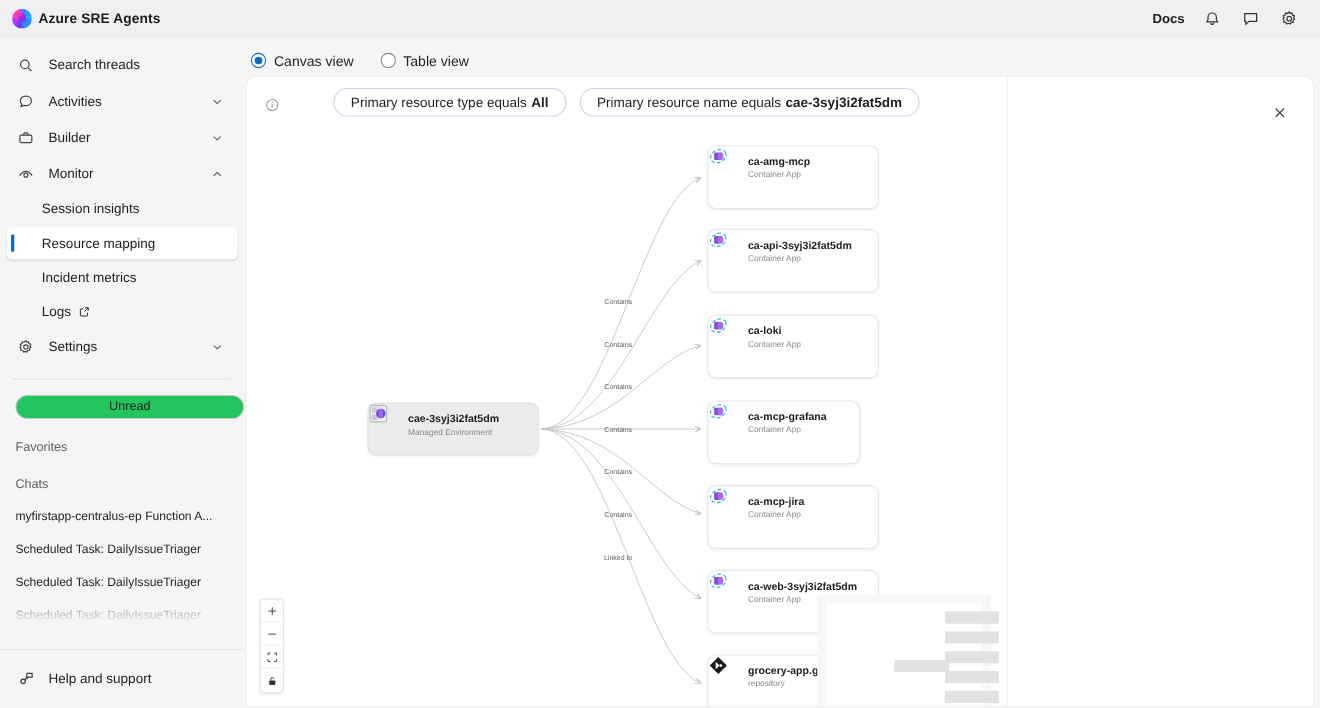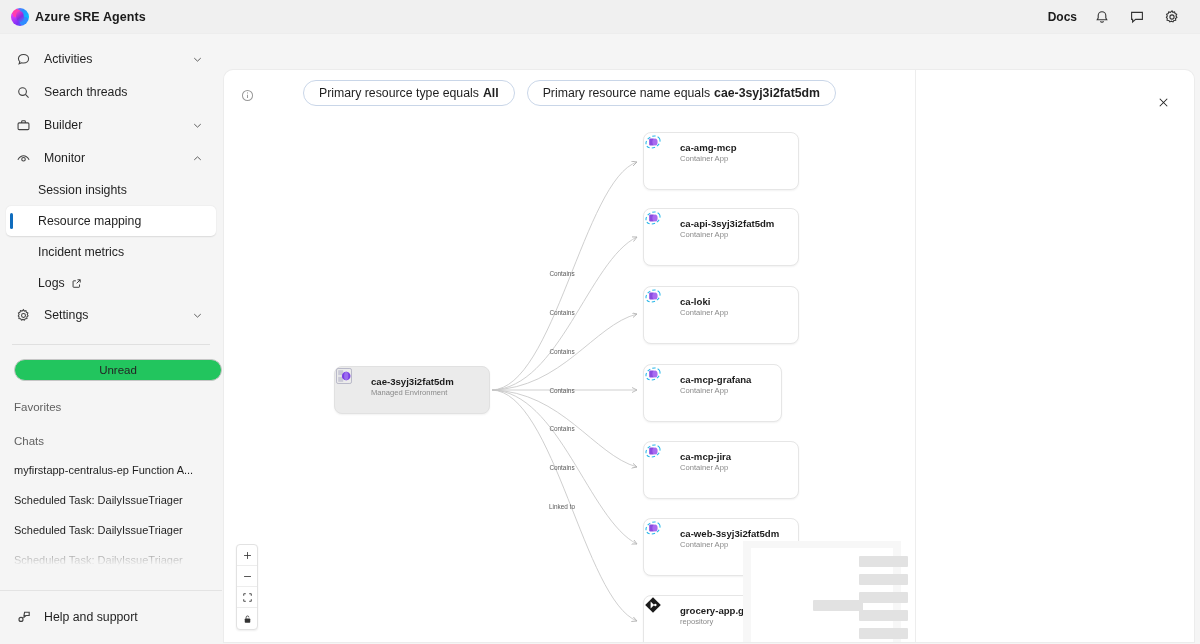--- a/index.html
+++ b/index.html
@@ -216,39 +216,39 @@
   </div>
 </div>
 
 <div class="sidebar">
   <div class="side-top">
 
 
     <div class="nav-row">
       <span class="nav-ico">
         <svg width="15" height="15" viewBox="0 0 16 16" fill="none" stroke="#424242" stroke-width="1.15">
+            <circle cx="7" cy="7" r="4.1"></circle>
+            <path d="M10.1 10.1L13.4 13.4"></path>
+          </svg>
+      </span>
+      <span class="nav-label">Search threads</span>
+    </div>
+
+    <div class="nav-row">
+      <span class="nav-ico">
+        <svg width="15" height="15" viewBox="0 0 16 16" fill="none" stroke="#424242" stroke-width="1.15">
             <path d="M8 2.6c3.1 0 5.4 2 5.4 4.6s-2.3 4.6-5.4 4.6c-.7 0-1.4-.1-2-.3l-2.7 1 .8-2.2A4.4 4.4 0 012.6 7.2C2.6 4.6 4.9 2.6 8 2.6z"></path>
           </svg>
       </span>
       <span class="nav-label">Activities</span>
       <span class="chev">
         <svg width="13" height="13" viewBox="0 0 16 16" fill="none" stroke="#555" stroke-width="1.15">
             <path d="M4 6.3L8 10l4-3.7"></path>
           </svg>
       </span>
-    </div>
-
-    <div class="nav-row">
-      <span class="nav-ico">
-        <svg width="15" height="15" viewBox="0 0 16 16" fill="none" stroke="#424242" stroke-width="1.15">
-            <circle cx="7" cy="7" r="4.1"></circle>
-            <path d="M10.1 10.1L13.4 13.4"></path>
-          </svg>
-      </span>
-      <span class="nav-label">Search threads</span>
     </div>
 
     <div class="nav-row">
       <span class="nav-ico">
         <svg width="15" height="15" viewBox="0 0 16 16" fill="none" stroke="#424242" stroke-width="1.15">
             <rect x="2.2" y="5.2" width="11.6" height="7.2" rx="1.2"></rect>
             <path d="M6 5.2V4a1 1 0 011-1h2a1 1 0 011 1v1.2"></path>
           </svg>
       </span>
       <span class="nav-label">Builder</span>
@@ -334,20 +334,30 @@
             <path d="M6.6 8.9l1.3-1.3"></path>
         </svg>
       </span>
       <span class="nav-label">Help and support</span>
     </div>
   </div>
 </div>
 
 <div class="main">
 
+  <div class="viewswitch">
+    <div class="radio-item">
+      <span class="radio sel"></span>
+      <span class="radio-label">Canvas view</span>
+    </div>
+    <div class="radio-item">
+      <span class="radio"></span>
+      <span class="radio-label">Table view</span>
+    </div>
+  </div>
 
   <div class="canvas-card">
 
     <div class="info-ico">
       <svg width="15" height="15" viewBox="0 0 16 16" fill="none" stroke="#9a9a9a" stroke-width="1.1">
         <circle cx="8" cy="8" r="5.4"></circle>
           <path d="M8 7.2v3.4"></path>
           <circle cx="8" cy="5.2" r=".65" fill="#9a9a9a" stroke="none"></circle>
       </svg>
     </div>

